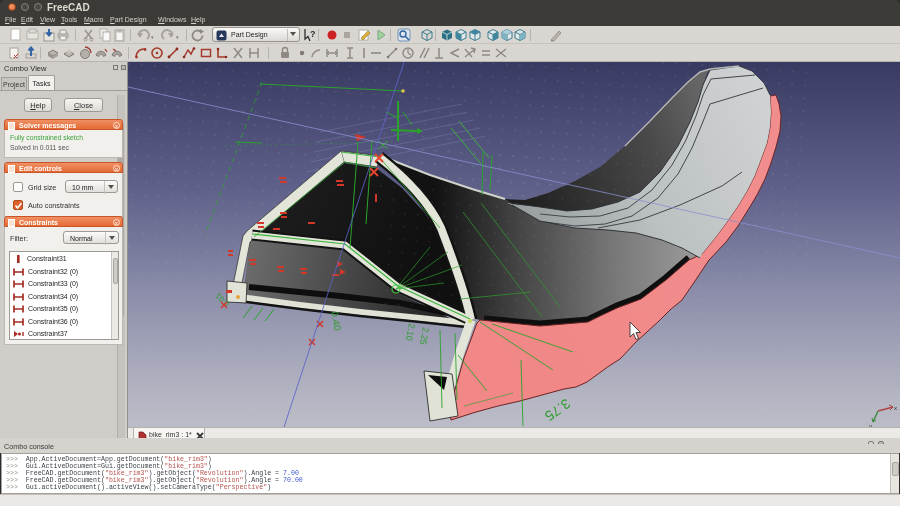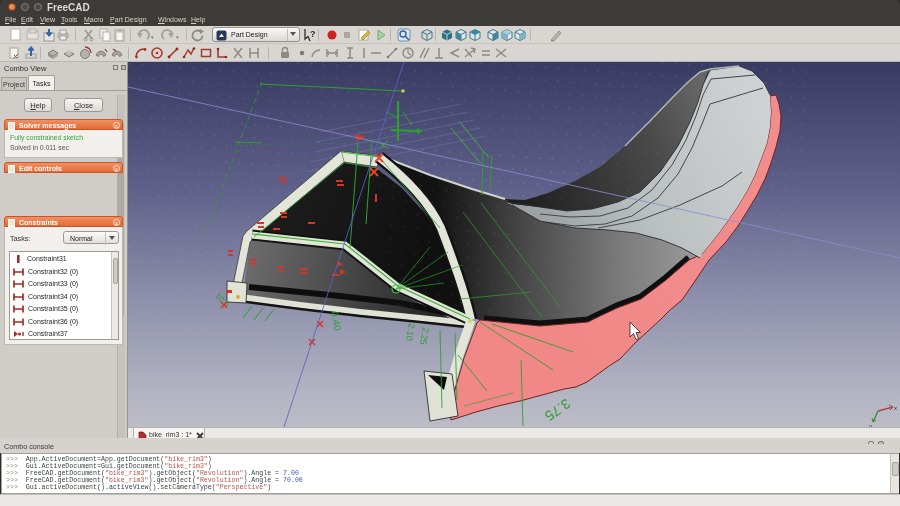--- a/index.html
+++ b/index.html
@@ -340,28 +340,42 @@
   <div class="obody" style="top:68px;height:28px;">
     <div style="position:absolute;left:5px;top:4px;font-size:6.8px;color:#3da33d;">Fully constrained sketch</div>
     <div style="position:absolute;left:5px;top:14px;font-size:6.8px;color:#55524e;">Solved in 0.011 sec</div>
   </div>
 
   <div class="ohdr" style="top:100px;">
       <span class="pg"></span>
       <span class="tx">Edit controls</span>
       <span class="xc">x</span>
     </div>
+  <div class="obody" style="top:111px;height:44px;">
+    <div class="cb" style="left:8px;top:9px;"></div>
+    <div style="position:absolute;left:23px;top:10px;font-size:7.2px;color:#2e2e2e;">Grid size</div>
+    <div class="combo2" style="left:60px;top:7px;width:53px;">
+      <span style="position:absolute;left:6px;top:3px;">10 mm</span>
+        <span class="ca"></span>
+      <span style="position:absolute;right:12px;top:0;width:1px;height:13px;background:#c4c0bb;"></span>
+    </div>
+    <div class="cb" style="left:8px;top:27px;background:#dd5f2b;border-color:#b34a1e;"></div>
+    <svg class="abs" style="left:8px;top:27px;" width="11" height="11">
+        <path d="M2.5 5.5 L4.5 8 L8.5 3" stroke="#fff" stroke-width="1.6" fill="none"></path>
+      </svg>
+    <div style="position:absolute;left:23px;top:28px;font-size:7.2px;color:#2e2e2e;">Auto constraints</div>
+  </div>
 
   <div class="ohdr" style="top:154px;">
       <span class="pg"></span>
       <span class="tx">Constraints</span>
       <span class="xc">x</span>
     </div>
   <div class="obody" style="top:165px;height:118px;">
-    <div style="position:absolute;left:5px;top:7px;font-size:7.2px;color:#2e2e2e;">Tasks:</div>
+    <div style="position:absolute;left:5px;top:7px;font-size:7.2px;color:#2e2e2e;">Filter:</div>
     <div class="combo2" style="left:58px;top:4px;width:56px;">
       <span style="position:absolute;left:6px;top:3px;">Normal</span>
         <span class="ca"></span>
       <span style="position:absolute;right:12px;top:0;width:1px;height:13px;background:#c4c0bb;"></span>
     </div>
     <div style="position:absolute;left:4px;top:24px;width:110px;height:89px;background:#fff;border:1px solid #9d9993;" id="clist">
       <div class="crow" style="top:2px;"><svg width="10" height="10" class="cicon">
             <rect x="4" y="1" width="2.6" height="8" fill="#a42c24"></rect>
           </svg><span>Constraint31</span></div>
       <div class="crow" style="top:14.5px;"><svg width="11" height="10" class="cicon">

